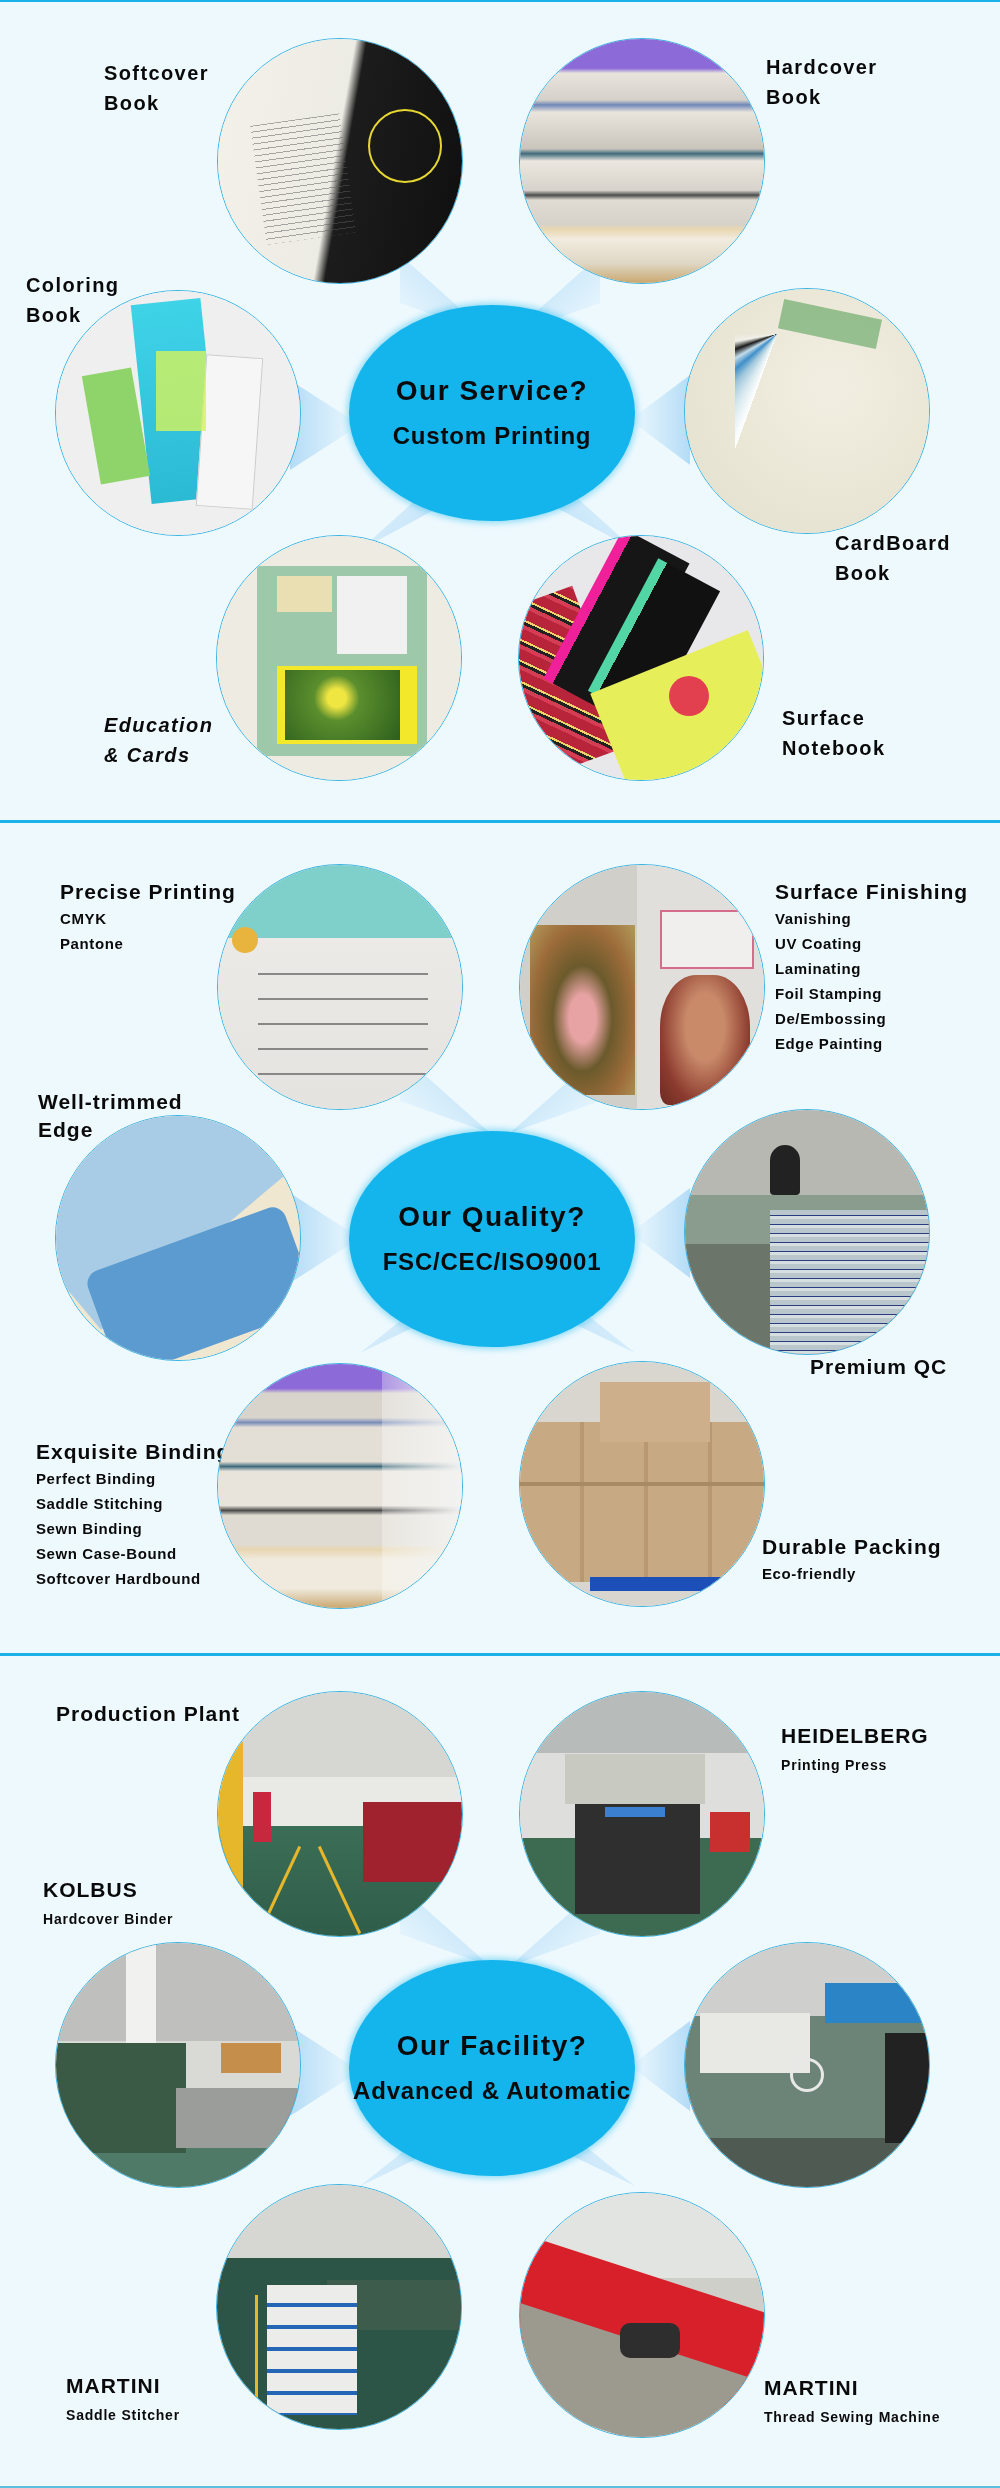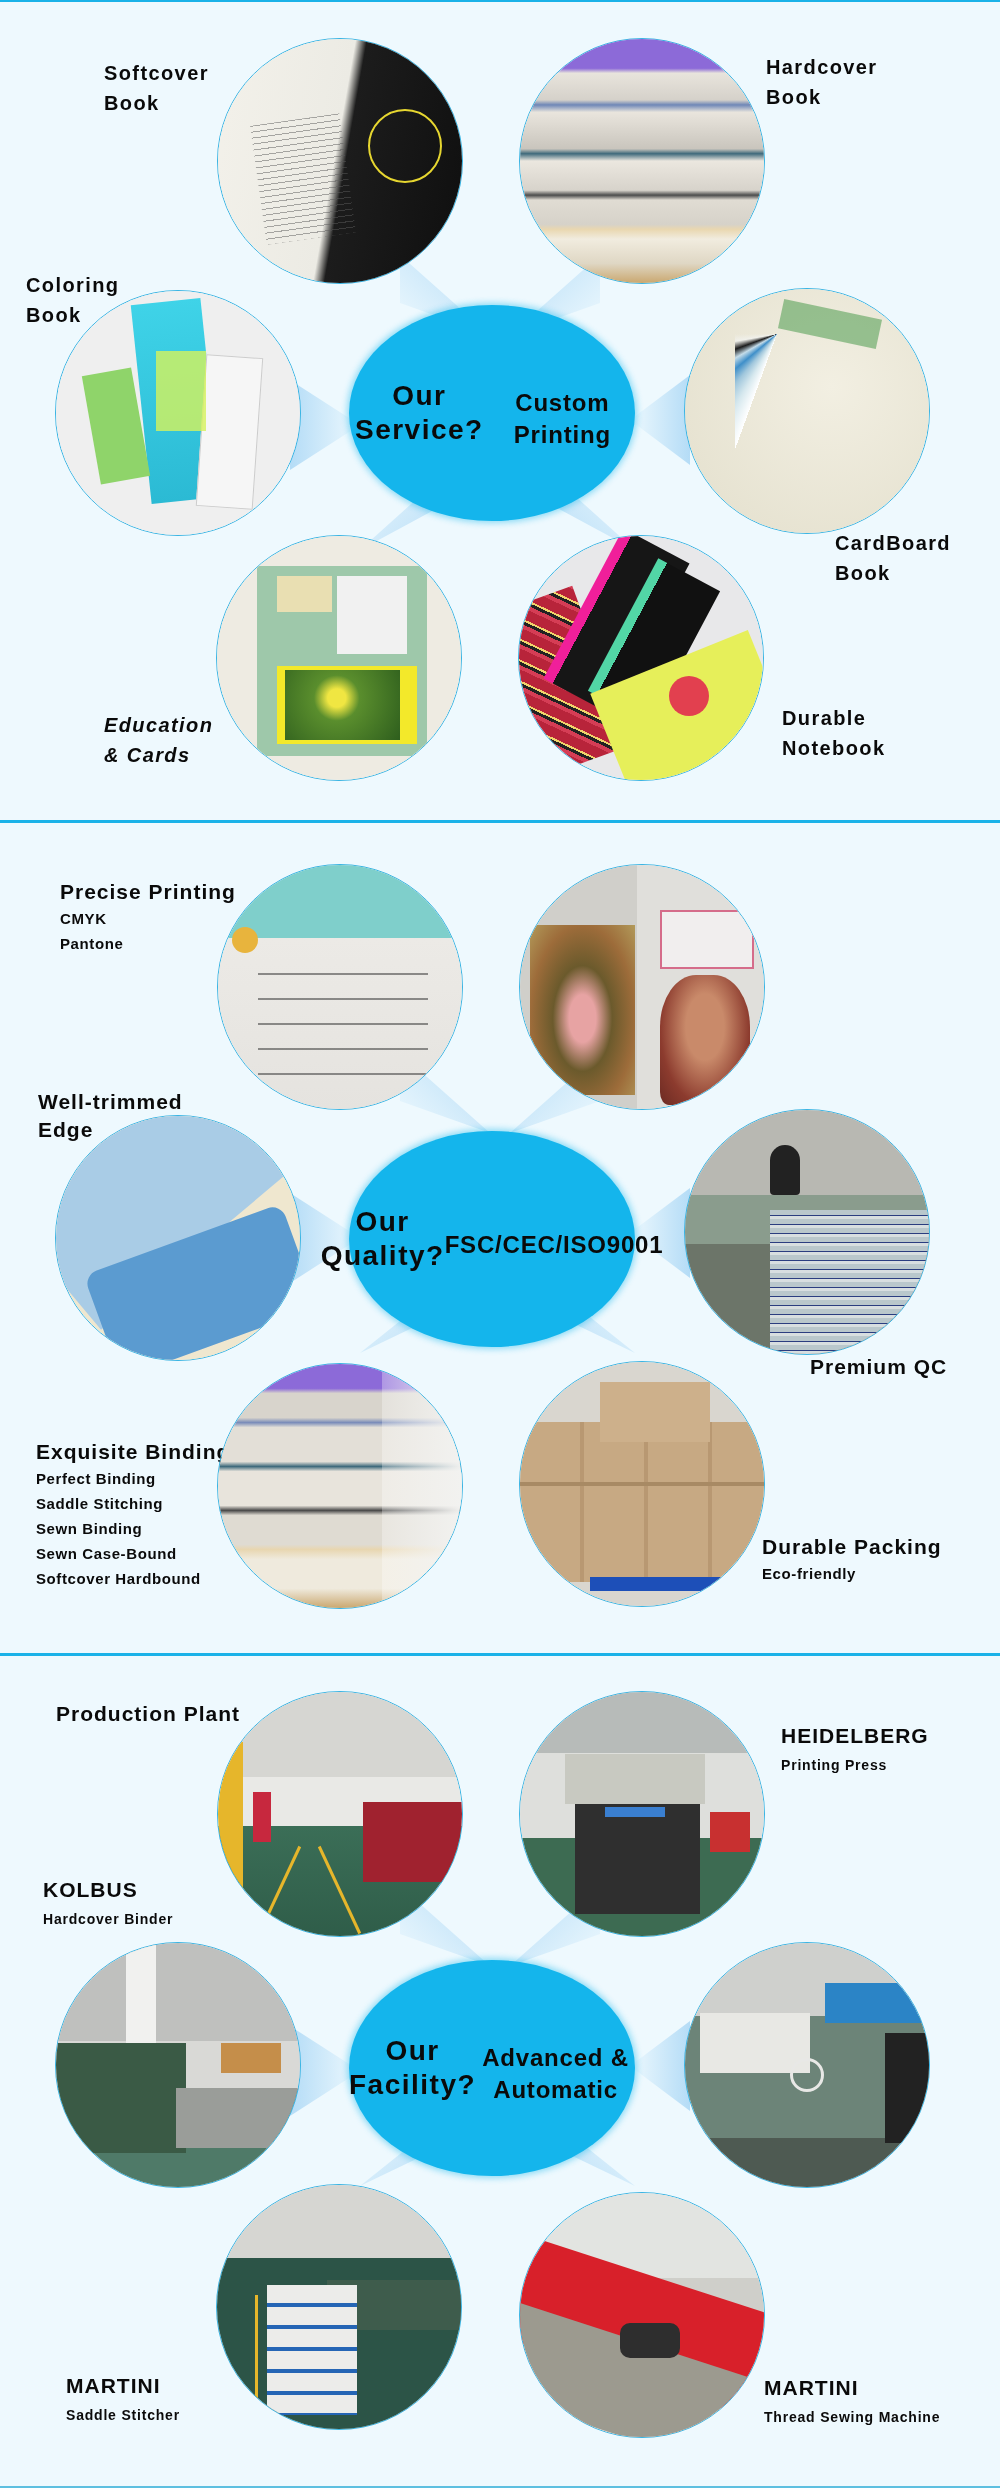--- a/index.html
+++ b/index.html
@@ -31,21 +31,21 @@
     position: absolute;
     background: linear-gradient(var(--dir, 135deg), rgba(170,215,245,0.85), rgba(235,247,254,0.0));
   }
 
   .center-ellipse {
     position: absolute;
     width: 286px; height: 216px;
     border-radius: 50%;
     background: #14b5ec;
     box-shadow: 0 0 6px 2px rgba(20,181,236,0.45);
-    display: flex; flex-direction: row; align-items: center; justify-content: center;
+    display: flex; flex-direction: column; align-items: center; justify-content: center;
     text-align: center;
   }
   .center-title {
     font-weight: bold; font-size: 28px; letter-spacing: 1.5px; color: #0a0a0a;
     line-height: 34px;
   }
   .center-sub {
     font-weight: bold; font-size: 24px; letter-spacing: 0.8px; color: #0a0a0a;
     line-height: 32px; margin-top: 12px;
   }
@@ -130,21 +130,21 @@
 
   <div class="circle" style="left:518px;top:535px;">
     <div class="ph" style="background:#e8e8ea;"></div>
     <div style="position:absolute;left:-5px;top:60px;width:90px;height:170px;background:repeating-linear-gradient(45deg,#b8243a 0 10px,#d53d55 10px 14px,#222 14px 17px,#f1d36b 17px 19px);transform:rotate(-20deg);"></div>
     <div style="position:absolute;left:60px;top:0px;width:75px;height:170px;background:linear-gradient(90deg,#f01f9a 0 14%,#161616 14%);transform:rotate(28deg);"></div>
     <div style="position:absolute;left:100px;top:30px;width:70px;height:150px;background:linear-gradient(90deg,#52d6a6 0 14%,#111 14%);transform:rotate(28deg);"></div>
     <div style="position:absolute;left:95px;top:120px;width:170px;height:160px;background:#e6ef5a;transform:rotate(-22deg);"></div>
     <div style="position:absolute;left:150px;top:140px;width:40px;height:40px;background:#e2404f;border-radius:50%;"></div>
   </div>
   <div class="label" style="left:782px;top:703px;">
-    <span class="t">Durable</span>
+    <span class="t">Surface</span>
     <span class="t">Notebook</span>
   </div>
 </div>
 
 <div class="divider" style="top:820px;"></div>
 
 <div class="section" style="top:823px;height:830px;">
 
   <div class="beam-shape" style="left:400px;top:230px;width:90px;height:80px;--dir:225deg;clip-path:polygon(0 0,100% 100%,0 60%);"></div>
   <div class="beam-shape" style="left:510px;top:230px;width:90px;height:80px;--dir:135deg;clip-path:polygon(100% 0,0 100%,100% 60%);"></div>
@@ -163,20 +163,29 @@
     <div style="position:absolute;left:14px;top:62px;width:26px;height:26px;border-radius:50%;background:#e8b43d;"></div>
     <div style="position:absolute;left:40px;top:100px;width:170px;height:110px;background:repeating-linear-gradient(180deg,transparent 0 8px,#3a3a3a 8px 10px,transparent 10px 25px);opacity:0.55;"></div>
   </div>
 
   <div class="circle" style="left:519px;top:41px;">
     <div class="ph" style="background:linear-gradient(90deg,#d0cfca 0 48%,#e0dfdb 48%);"></div>
     <div style="position:absolute;left:10px;top:60px;width:105px;height:170px;background:radial-gradient(ellipse at 50% 55%,#e7a3a3 0 18%,#6b5a2c 40%,#9d6c3a 70%,#b29a5a 100%);"></div>
     <div style="position:absolute;left:30px;top:40px;width:90px;height:22px;color:#3f64b8;font-weight:bold;font-size:18px;"></div>
     <div style="position:absolute;left:140px;top:110px;width:90px;height:130px;background:radial-gradient(ellipse at 50% 40%,#c98a6a 0 30%,#8c3b2e 70%,#6b2a22 100%);border-radius:40% 40% 10% 10%;"></div>
     <div style="position:absolute;left:140px;top:45px;width:90px;height:55px;background:#f1eeee;border:2px solid #d56c8a;"></div>
+  </div>
+  <div class="label" style="left:775px;top:55px;">
+    <span class="t big">Surface Finishing</span>
+    <span class="s">Vanishing</span>
+    <span class="s">UV Coating</span>
+    <span class="s">Laminating</span>
+    <span class="s">Foil Stamping</span>
+    <span class="s">De/Embossing</span>
+    <span class="s">Edge Painting</span>
   </div>
 
   <div class="label" style="left:38px;top:265px;">
     <span class="t big">Well-trimmed</span>
     <span class="t big">Edge</span>
   </div>
   <div class="circle" style="left:55px;top:292px;">
     <div class="ph" style="background:#efe7cf;"></div>
     <div style="position:absolute;left:-40px;top:-20px;width:260px;height:170px;background:#a9cce6;transform:rotate(-40deg);transform-origin:50% 50%;border-radius:0 0 18px 0;"></div>
     <div style="position:absolute;left:40px;top:120px;width:210px;height:110px;background:#5b9bd0;transform:rotate(-20deg);border-radius:14px;"></div>

